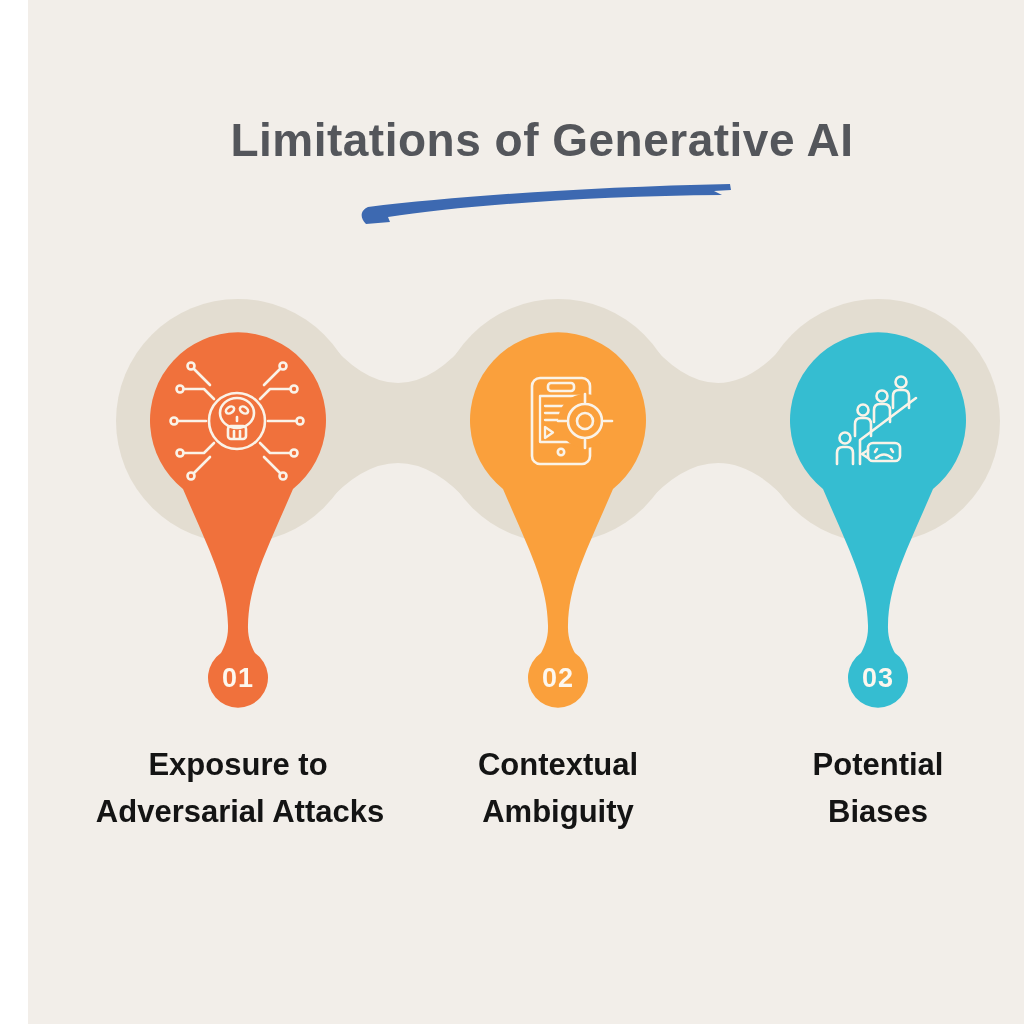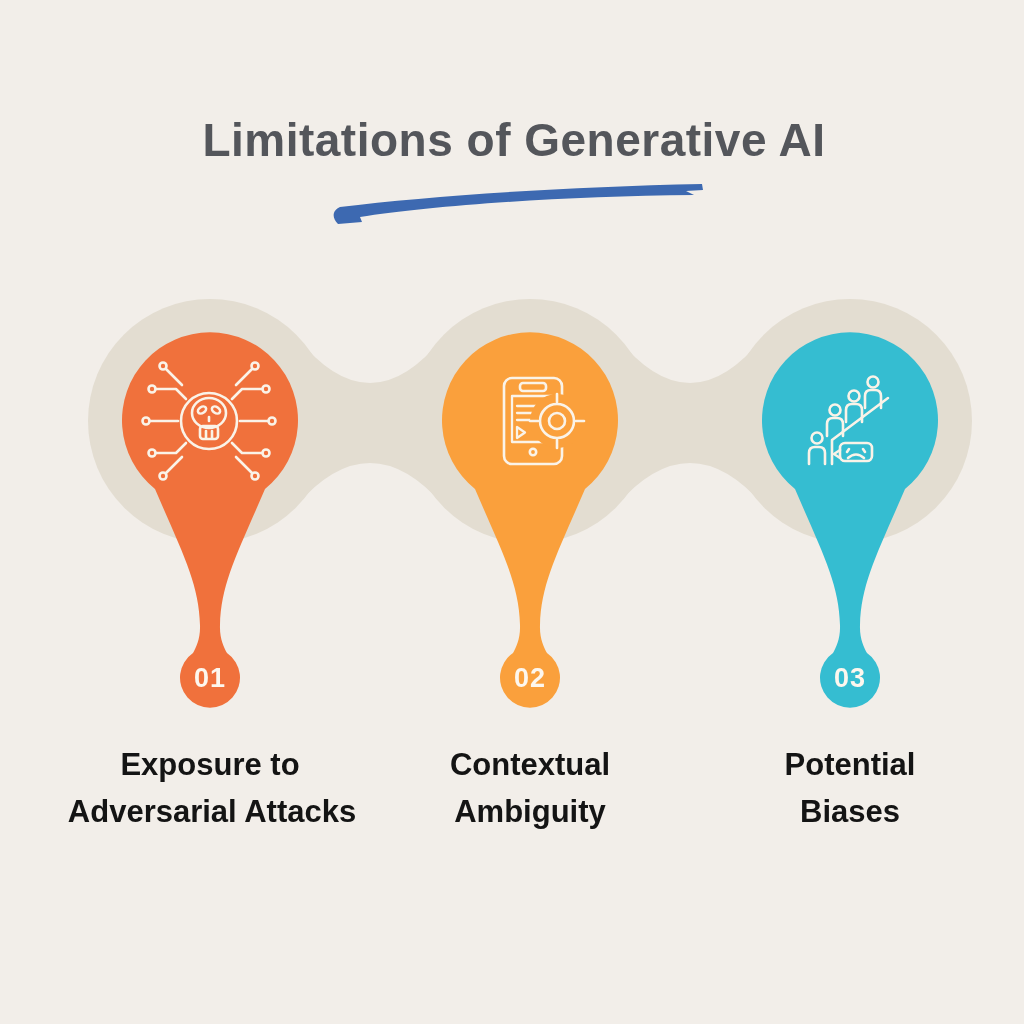--- a/index.html
+++ b/index.html
@@ -1,21 +1,21 @@
 <!DOCTYPE html>
 <html><head>
 <meta charset="utf-8">
 <style>
   html, body { margin: 0; padding: 0; }
   body {
     width: 1024px; height: 1024px;
     font-family: "Liberation Sans", sans-serif;
     overflow: hidden;
   }
-  #stage { position: relative; width: 844px; height: 1024px; }
+  #stage { position: relative; width: 844px; height: 1024px; margin-left: 28px; }
   svg { display: block; }
   .title-text {
     font-family: "Liberation Sans", sans-serif;
     font-size: 46px; font-weight: 700;
     letter-spacing: 0.5px;
   }
   .label-text {
     font-family: "Liberation Sans", sans-serif;
     font-size: 31px; font-weight: 700;
   }

